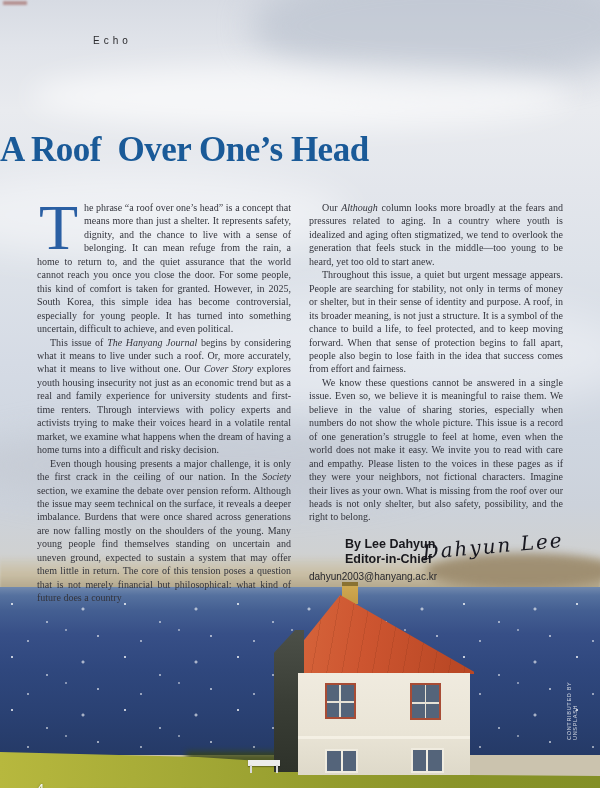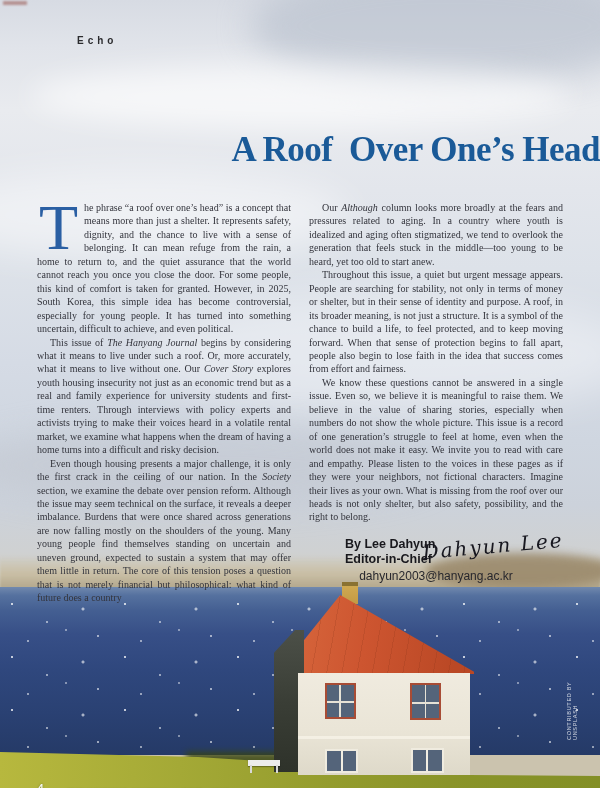--- a/index.html
+++ b/index.html
@@ -55,33 +55,33 @@
   .win.u2{left:140px;top:103px;width:31px;height:37px;border:2px solid #a84c35;}
   .win.l1{left:55px;top:169px;width:33px;height:24px;border:2px solid #efebdf;background-image:
        linear-gradient(90deg,transparent calc(50% - 1px),#f2eee3 calc(50% - 1px) calc(50% + 1px),transparent calc(50% + 1px));}
   .win.l2{left:141px;top:168px;width:33px;height:25px;border:2px solid #efebdf;background-image:
        linear-gradient(90deg,transparent calc(50% - 1px),#f2eee3 calc(50% - 1px) calc(50% + 1px),transparent calc(50% + 1px));}
   .bench{left:-22px;top:180px;width:32px;height:6px;background:#ececec;box-shadow:0 1px 1px rgba(0,0,0,.3);}
   .bench-leg{width:2px;height:8px;background:#d8d8d8;top:185px;}
   .bench-leg.a{left:-20px;} .bench-leg.b{left:6px;}
   
   .corner-mark{left:3px;top:1px;width:24px;height:4px;background:#8c3a30;opacity:.45;filter:blur(1px);}
-  .kicker{left:40px;top:35px;font-family:"Liberation Sans",sans-serif;font-size:10px;font-weight:bold;
+  .kicker{left:56px;top:35px;font-family:"Liberation Sans",sans-serif;font-size:10px;font-weight:normal;
           letter-spacing:4px;color:#2b2b2e;padding-left:37px;}
-  .title{left:0;top:130px;width:600px;margin:0;text-align:right;white-space:pre;
+  .title{left:0;top:130px;width:600px;margin:0;text-align:left;white-space:pre;
          font-size:35px;font-weight:bold;color:#1a5a98;letter-spacing:-.5px;}
   .col{width:254px;font-size:10px;line-height:13.45px;text-align:justify;color:#33343c;}
   .col-left{left:37px;top:201px;} .col-right{left:309px;top:201px;}
   .col p{margin:0;}
   .col p.indent{text-indent:13px;}
   .dropcap{float:left;font-size:64px;line-height:48px;height:50px;width:42px;
            margin:3px 3px 0 2px;color:#2a5fa3;font-weight:normal;}
   .byline{margin-top:13px;font-family:"Liberation Sans",sans-serif;color:#18181d;text-align:left;}
   .byline .by,.byline .role{font-size:12.5px;font-weight:bold;line-height:15.5px;padding-left:36px;}
-  .byline .email{font-size:12px;line-height:13px;margin-top:2px;color:#27272d;text-align:center;}
+  .byline .email{font-size:10px;line-height:13px;margin-top:2px;color:#27272d;}
   .signature{left:413px;top:534px;width:160px;text-align:center;
              font-family:"DejaVu Serif",serif;font-style:italic;font-size:20px;
              letter-spacing:2px;color:#17171f;transform:rotate(-5deg);}
   .footer{left:36px;top:750px;display:flex;align-items:baseline;
           font-family:"Liberation Sans",sans-serif;color:#f3f5f0;text-shadow:0 0 2px rgba(60,70,20,.5);}
   .footer .pg{font-size:15px;}
   .footer .jn{font-size:7.5px;font-weight:bold;letter-spacing:.6px;margin-left:23px;}
   .footer .mo{font-size:7.5px;font-weight:bold;letter-spacing:.6px;margin-left:9px;}
   .footer .yr{font-size:7.5px;font-weight:bold;letter-spacing:.6px;margin-left:8px;margin-top:37px;}
   .credit{left:566px;top:648px;height:92px;writing-mode:vertical-rl;transform:rotate(180deg);

